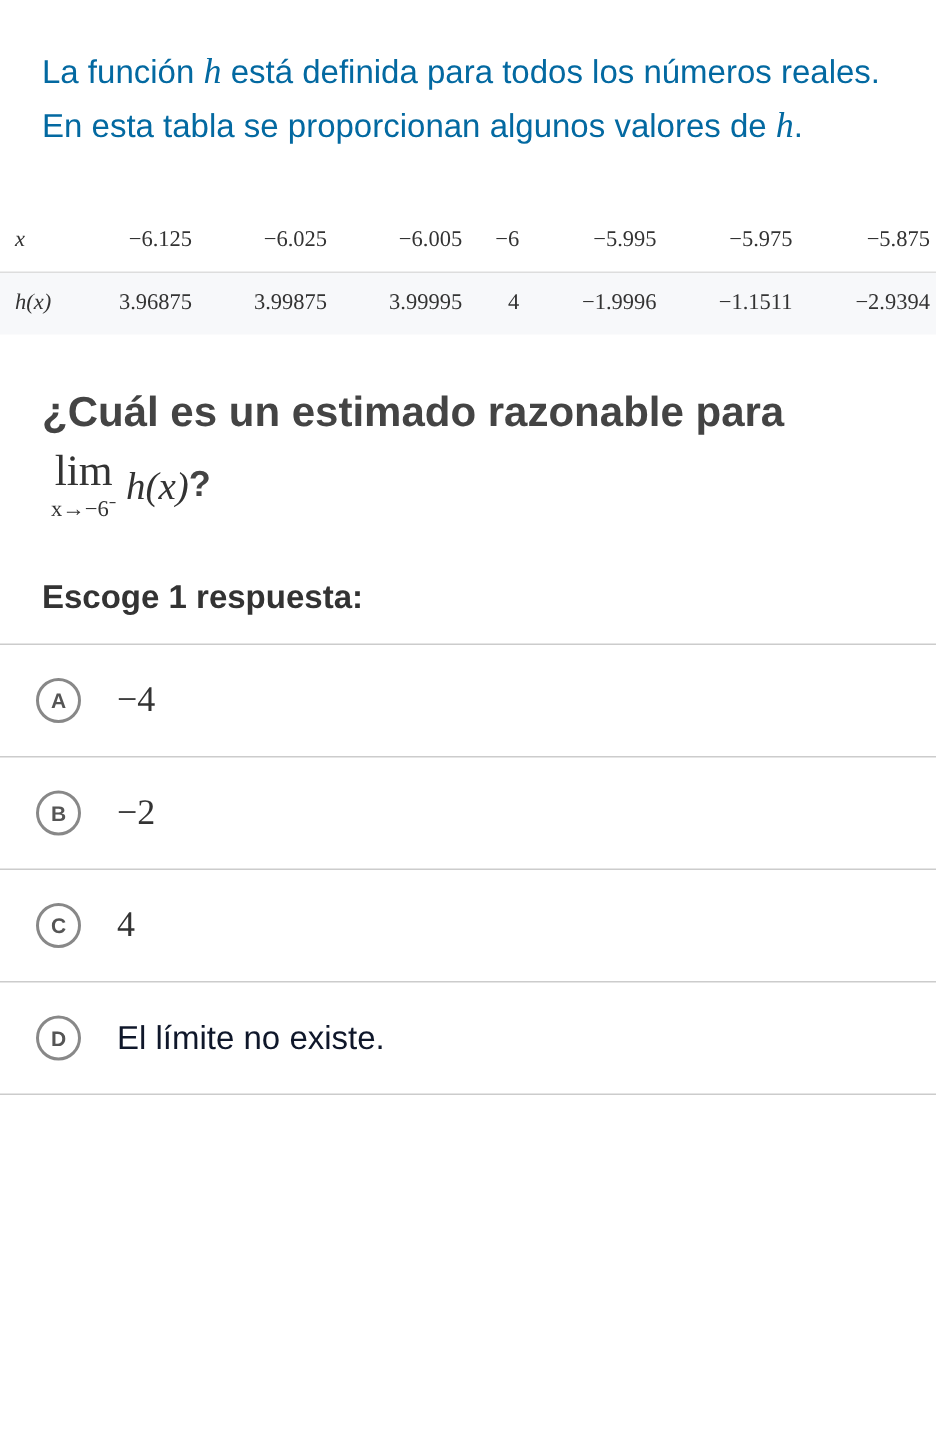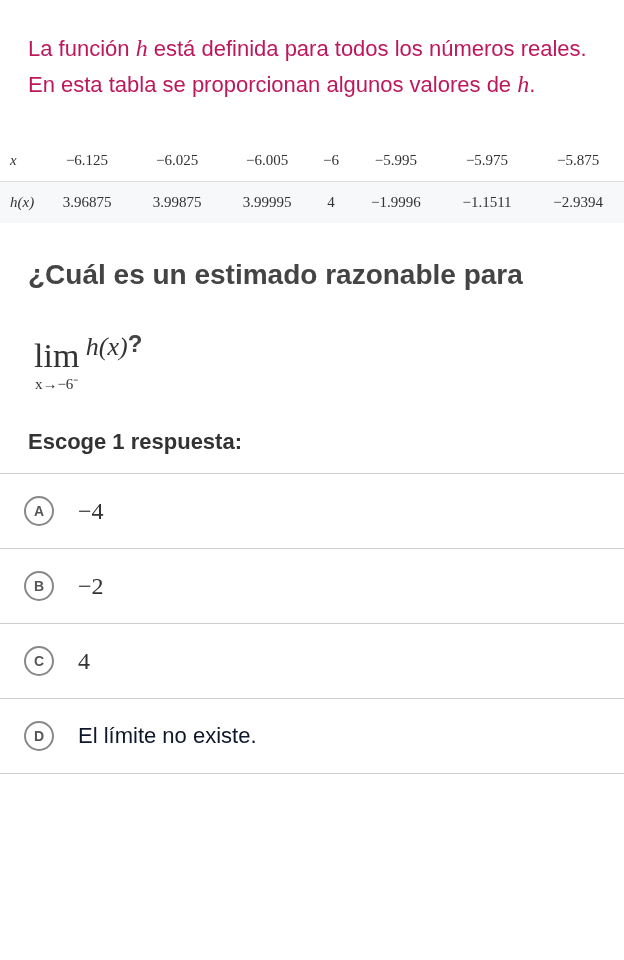--- a/index.html
+++ b/index.html
@@ -7,42 +7,42 @@
       padding: 0;
       box-sizing: border-box;
     }
     body {
       font-family: -apple-system, BlinkMacSystemFont, 'Segoe UI', Arial, sans-serif;
       background: #fff;
       width: 624px;
       padding: 0;
     }
     .intro-text {
-      color: #be185d;
+      color: #0369a1;
       font-size: 22px;
       line-height: 1.5;
       padding: 30px 28px 10px 28px;
     }
     .intro-text .math-italic {
       font-family: 'Times New Roman', serif;
       font-style: italic;
       font-size: 24px;
     }
     .table-container {
       margin: 28px 0 32px 0;
       width: 100%;
     }
     .data-table {
       width: 100%;
       border-collapse: collapse;
       font-family: 'Times New Roman', serif;
     }
     .data-table td {
       padding: 12px 4px;
-      text-align: center;
+      text-align: right;
       font-size: 15px;
       color: #333;
       border-bottom: 1px solid #ddd;
     }
     .data-table tr:first-child td {
       border-top: none;
     }
     .data-table tr:last-child {
       background: #f7f8fa;
     }
@@ -72,24 +72,23 @@
       margin-top: 6px;
       display: block;
       padding-left: 6px;
     }
     .limit-expr .lim-top {
       display: inline-block;
       text-align: center;
       vertical-align: middle;
     }
     .limit-expr .lim-word {
-      font-size: 34px;
+      font-size: 29px;
       display: block;
       line-height: 1;
-      margin-top: 39px;
     }
     .limit-expr .lim-sub {
       font-size: 15px;
       display: block;
       line-height: 1.2;
       margin-top: 2px;
     }
     .limit-expr .hx {
       font-style: italic;
       font-size: 26px;

